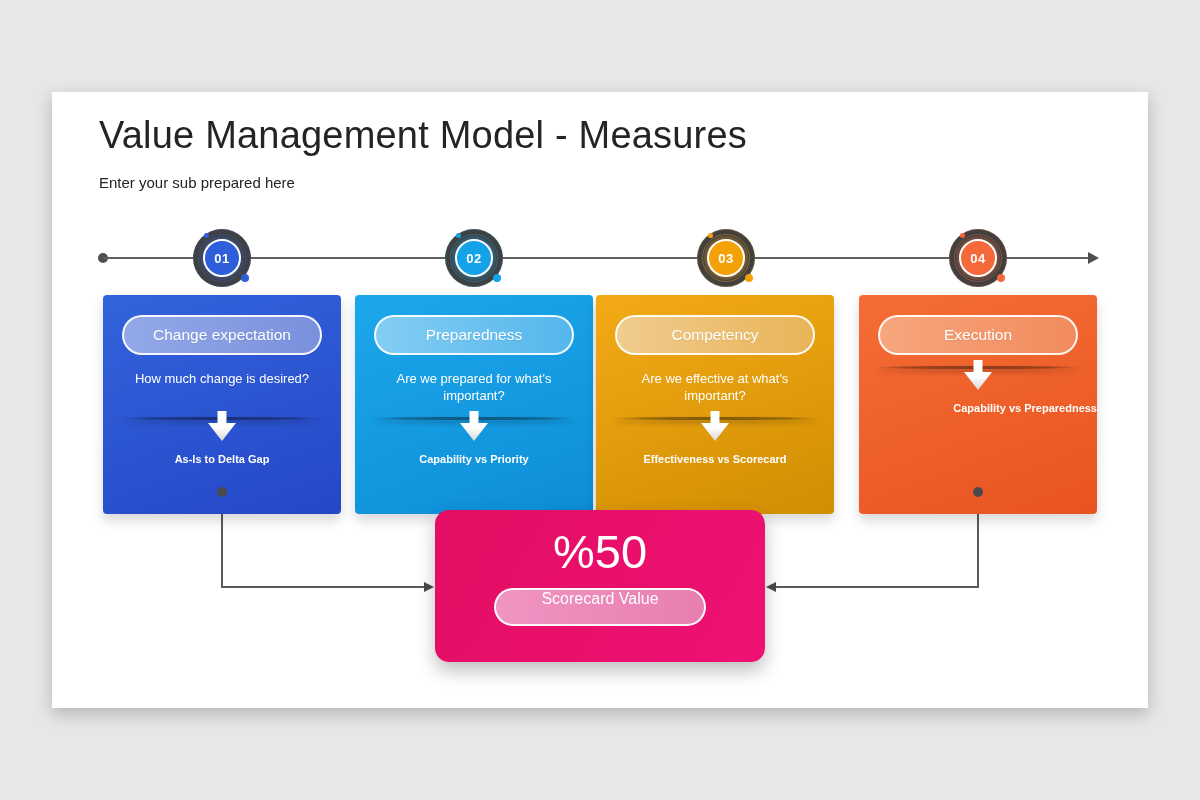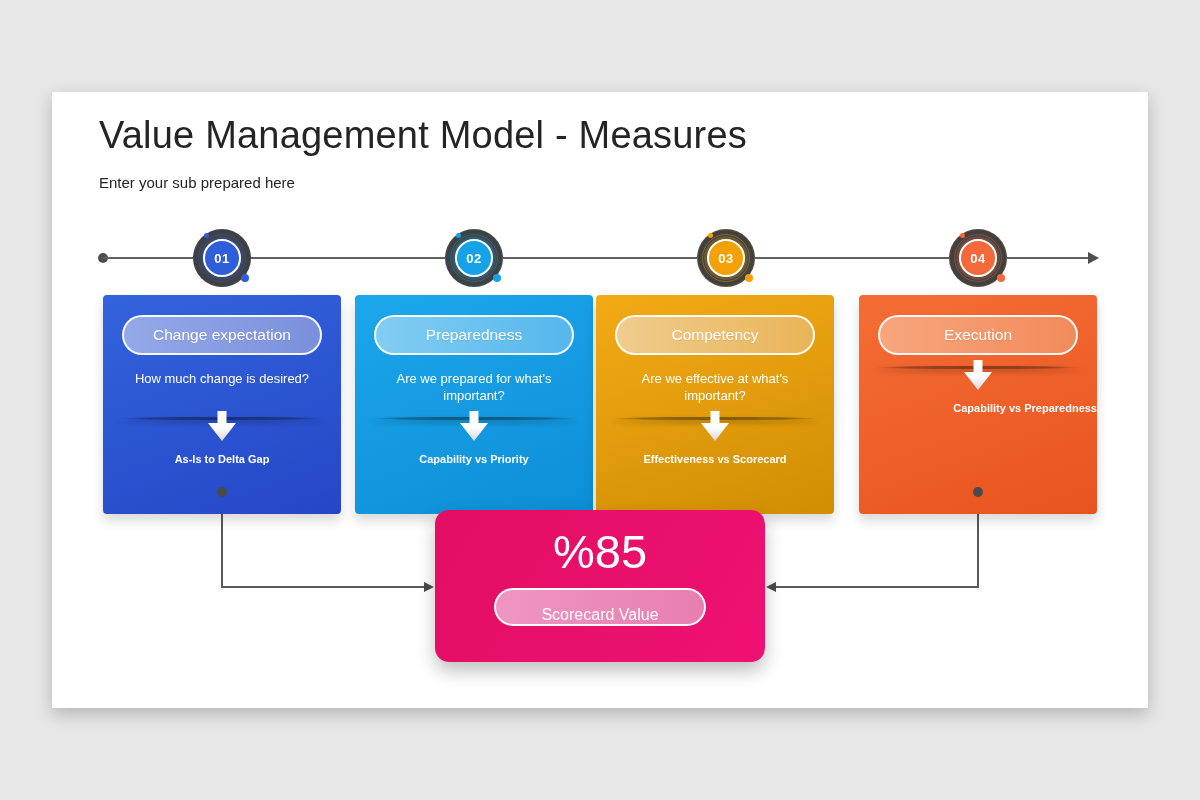--- a/index.html
+++ b/index.html
@@ -94,21 +94,21 @@
     position:absolute;left:383px;top:418px;width:330px;height:152px;border-radius:14px;
     background:linear-gradient(120deg,var(--c1),var(--c2));
     box-shadow:0 9px 18px rgba(0,0,0,.25);
     text-align:center;color:#fff;z-index:2;
   }
   .score-value{margin-top:14px;font-size:47px;font-weight:500;color:#fff;}
   .score-pill{
     margin:9px auto 0;width:208px;height:34px;border-radius:20px;
     border:2px solid rgba(255,255,255,.95);
     background:linear-gradient(90deg,var(--p1),var(--p2));
-    display:flex;align-items:flex-end;justify-content:center;
+    display:flex;align-items:flex-start;justify-content:center;
     font-size:16px;color:#fff;
   }
 </style>
 </head>
 <body>
 
 <div class="slide">
 
   <div class="title">Value Management Model - Measures</div>
   <div class="subtitle">Enter your sub prepared here</div>
@@ -201,19 +201,19 @@
   <div class="conn v-left"></div>
   <div class="conn h-left"></div>
   <div class="conn-arrow right-point"></div>
 
   <div class="conn-dot right"></div>
   <div class="conn v-right"></div>
   <div class="conn h-right"></div>
   <div class="conn-arrow left-point"></div>
 
   <div class="scorecard" style="--c1: #e30e63; --c2: #ee1173;">
-    <div class="score-value">%85</div>
+    <div class="score-value">%50</div>
     <div class="score-pill" style="--p1: #f095c3; --p2: #e77fb0;">
       <span>Scorecard Value</span>
     </div>
   </div>
 
 </div>
 
 </body></html>

